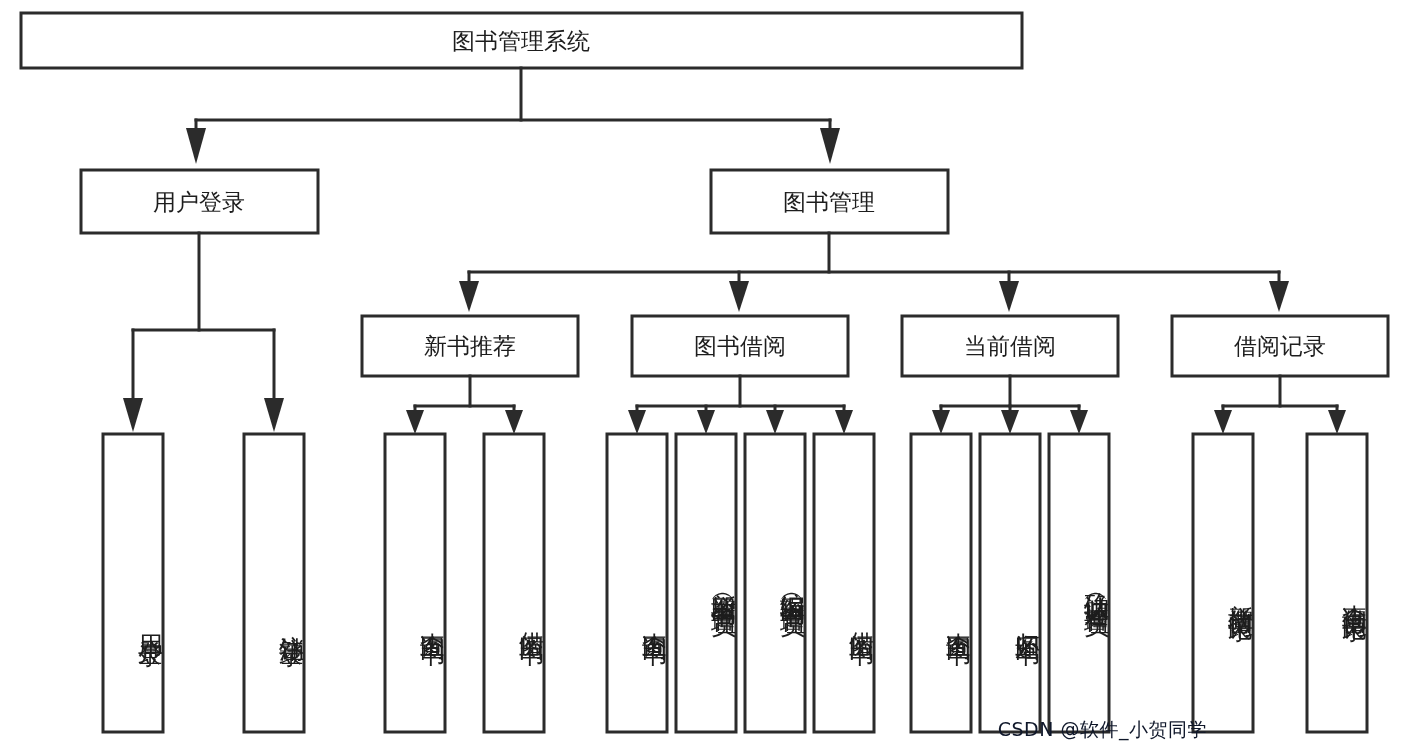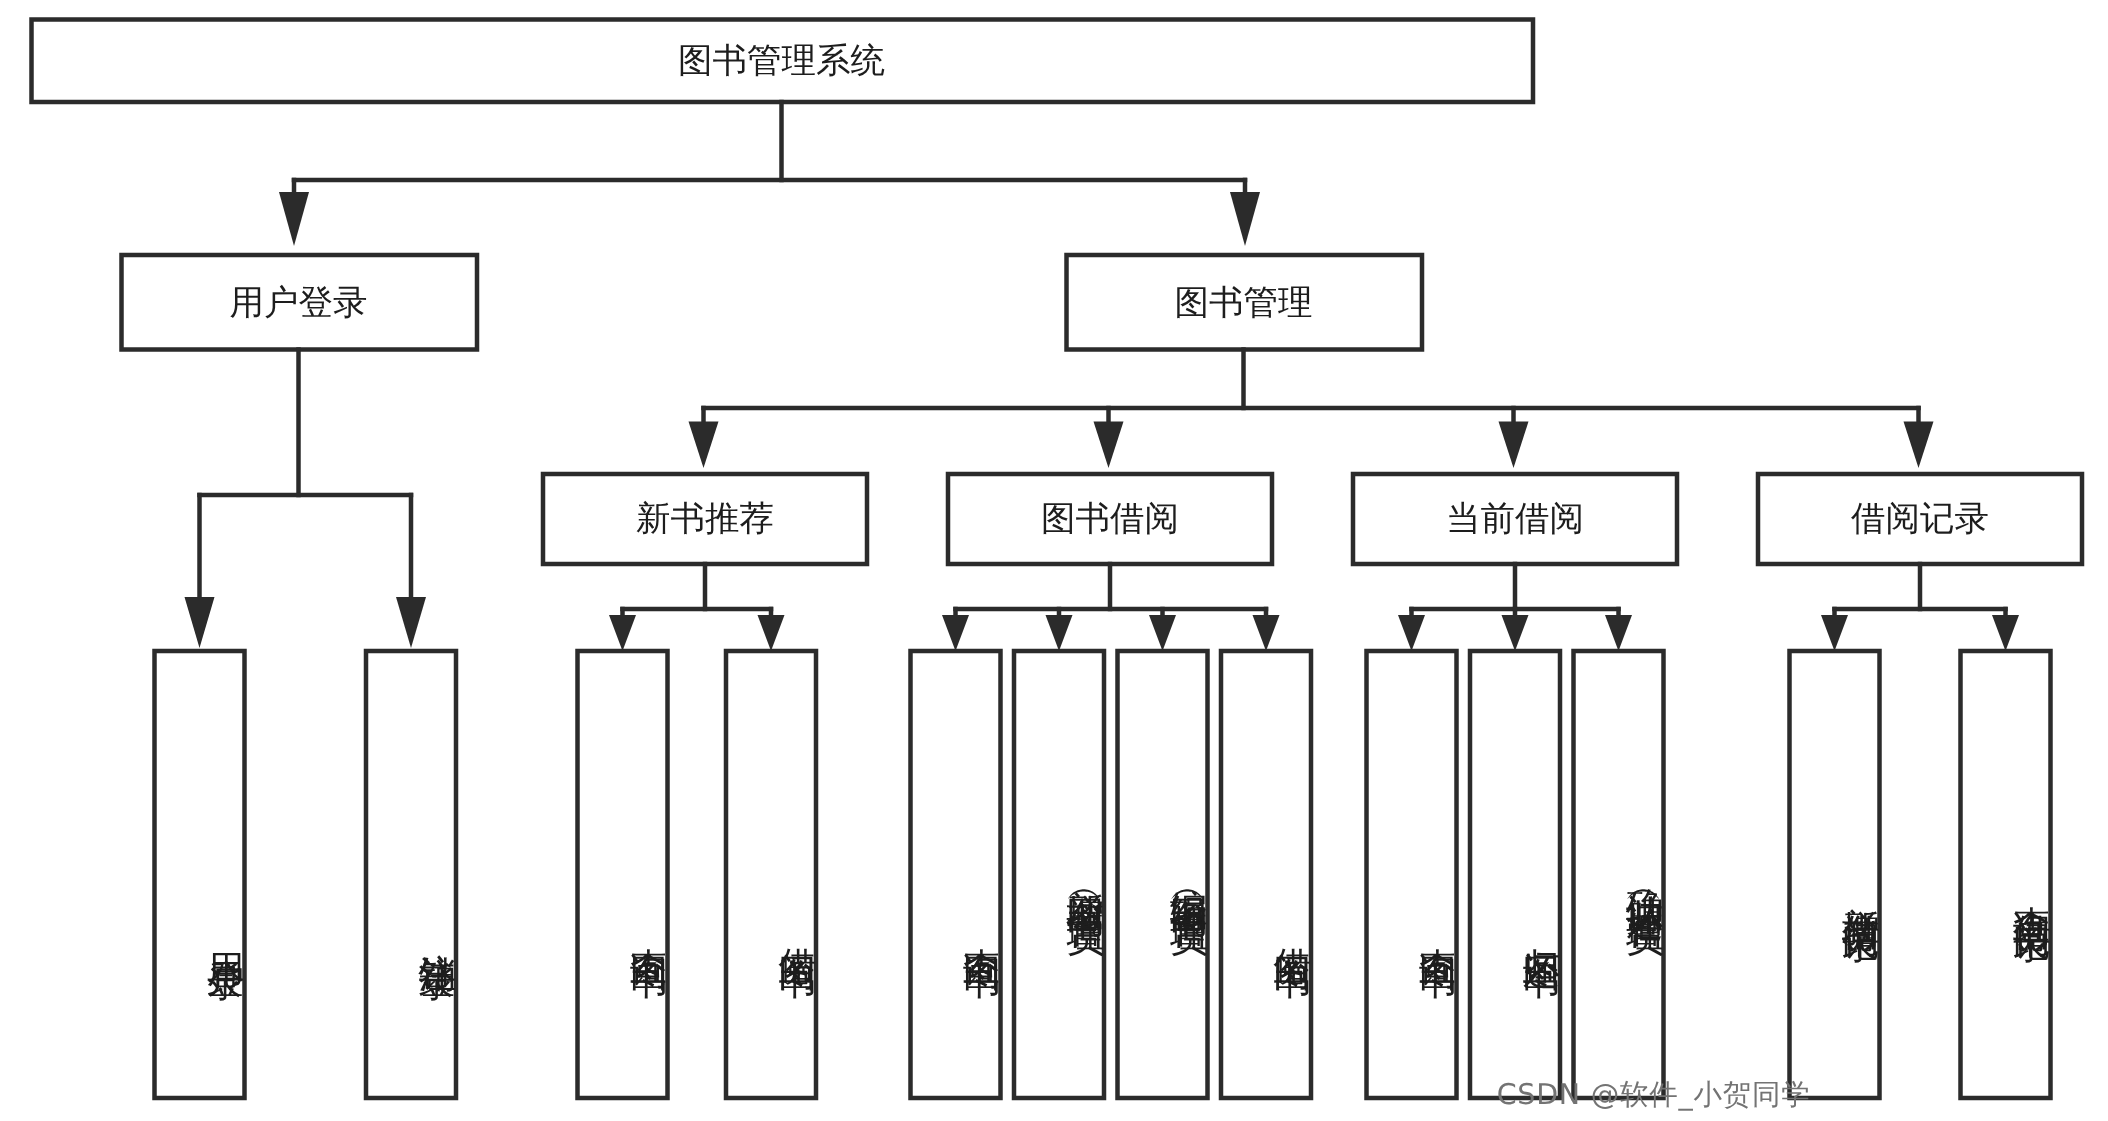--- a/index.html
+++ b/index.html
@@ -63,21 +63,21 @@
     justify-content: center;
     white-space: nowrap;
     user-select: none;
   }
   .watermark {
     position: absolute;
     right: 8px;
     bottom: 4px;
     font-family: "DejaVu Sans", "Liberation Sans", sans-serif;
     font-size: 19px;
-    color: #737373;
+    color: #0f172a;
     white-space: nowrap;
     letter-spacing: 0.5px;
     margin-top: 12px;
   }
 </style>
 </head>
 <body>
 
 <div id="diagram-root">
 

